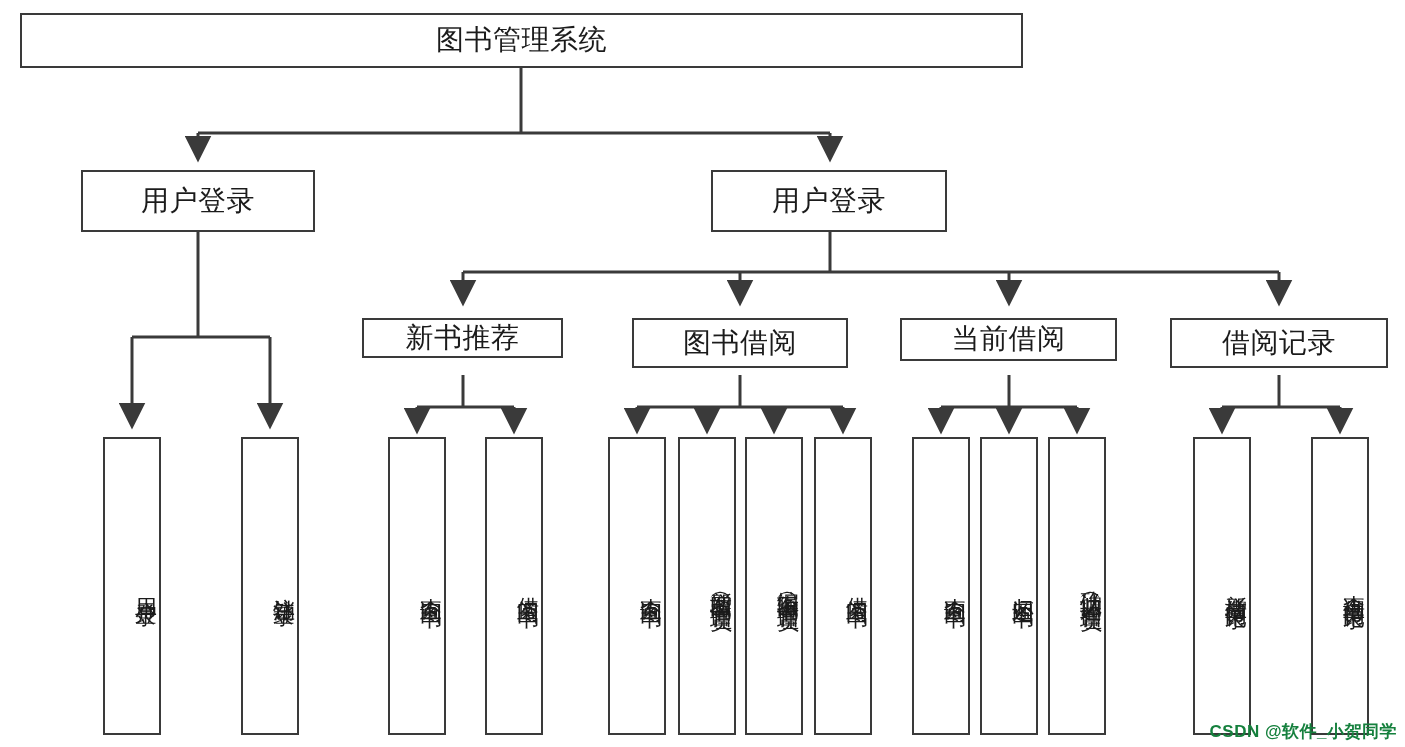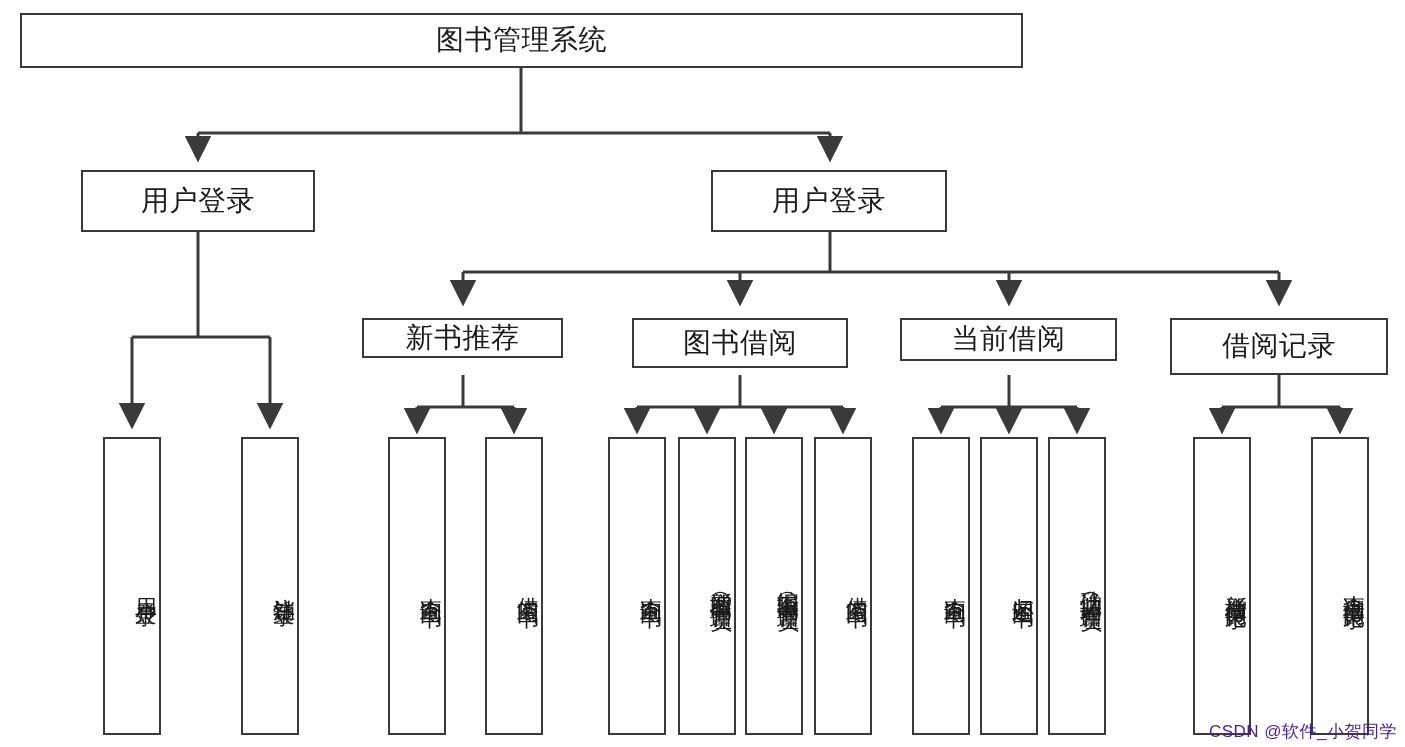--- a/index.html
+++ b/index.html
@@ -50,23 +50,24 @@
     top: 0;
     width: 1405px;
     height: 747px;
     pointer-events: none;
   }
   .watermark {
     position: absolute;
     right: 8px;
     bottom: 4px;
     font-size: 17px;
-    color: #4c1d95;
+    color: #15803d;
     white-space: nowrap;
     letter-spacing: 0.5px;
+    font-weight: bold;
   }
 </style>
 </head>
 <body>
 
 <div id="canvas">
 
   <svg id="edges" viewBox="0 0 1405 747">
     <defs>
       <marker id="arrow" viewBox="0 0 12 12" refX="10" refY="6" markerWidth="9" markerHeight="9" orient="auto-start-reverse">
@@ -130,21 +131,21 @@
 
   <div class="node h" style="left:362px; top:318px; width:201px; height:40px;align-items:center;">
     <span>新书推荐</span>
   </div>
   <div class="node h" style="left:632px; top:318px; width:216px; height:50px;">
     <span>图书借阅</span>
   </div>
   <div class="node h" style="left:900px; top:318px; width:217px; height:43px;">
     <span>当前借阅</span>
   </div>
-  <div class="node h" style="left:1170px; top:318px; width:218px; height:57px;">
+  <div class="node h" style="left:1170px; top:318px; width:218px; height:50px;">
     <span>借阅记录</span>
   </div>
 
   <div class="node leaf" style="left:103px; top:437px; width:58px; height:298px;">
     <span>用户登录</span>
   </div>
   <div class="node leaf" style="left:241px; top:437px; width:58px; height:298px;">
     <span>注销登录</span>
   </div>
 

